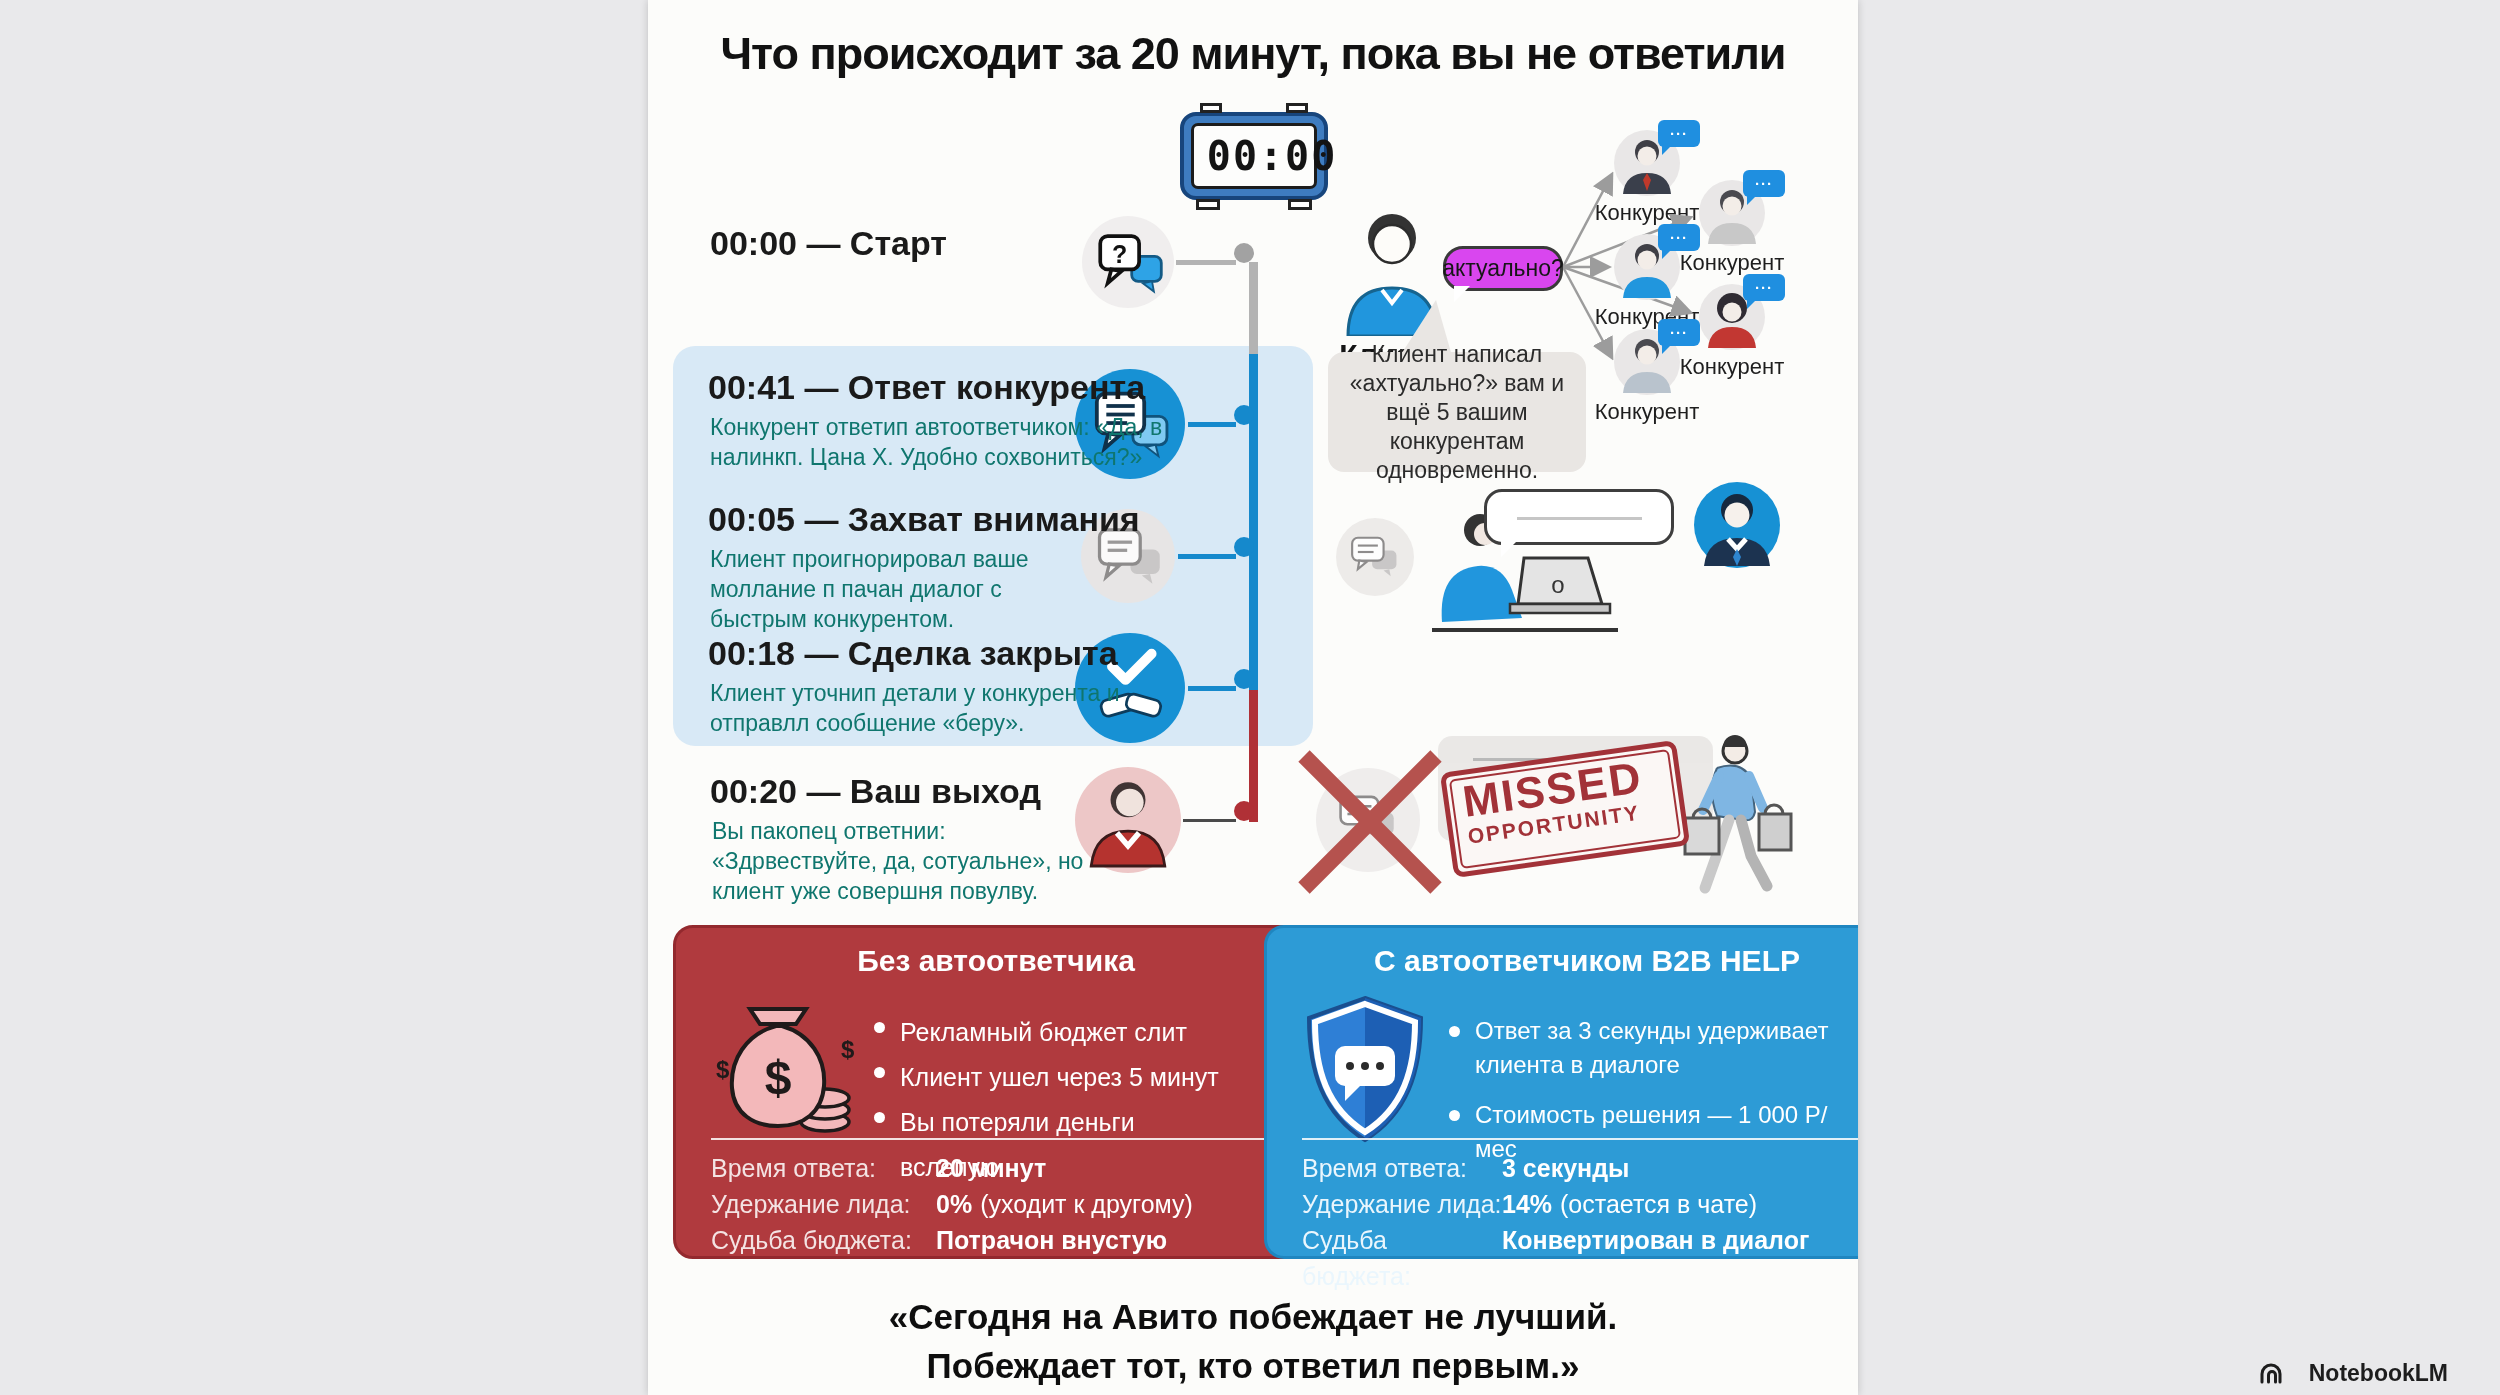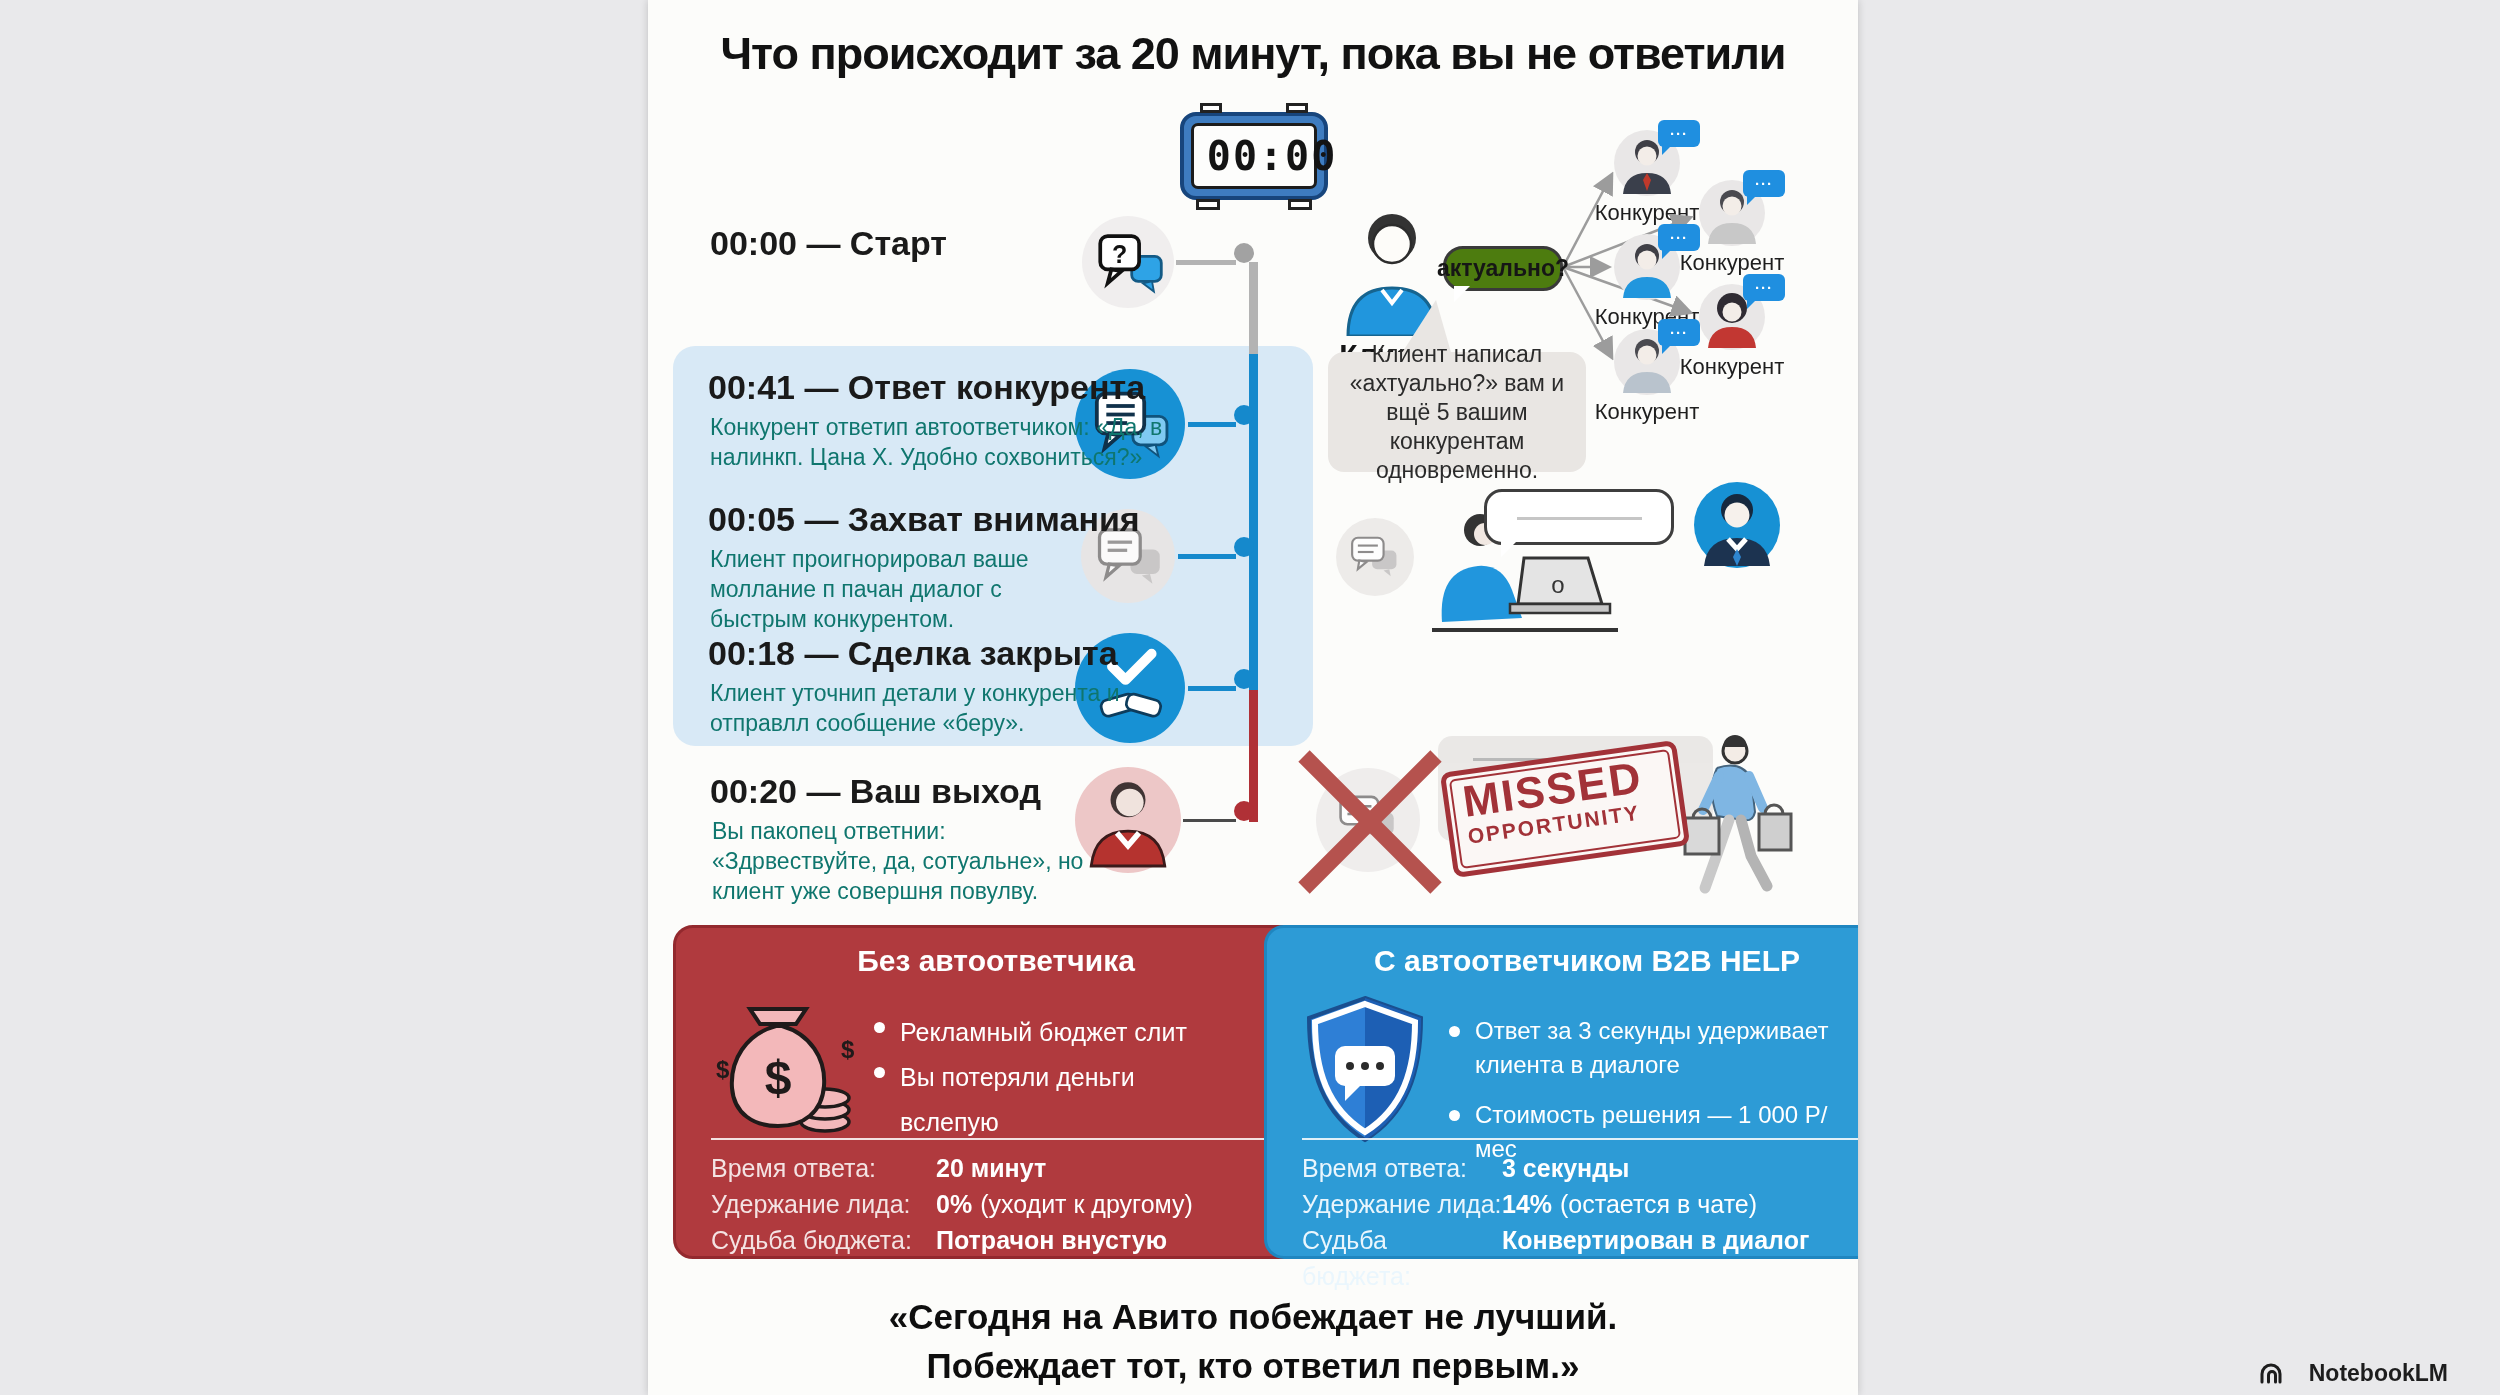--- a/index.html
+++ b/index.html
@@ -26,23 +26,23 @@
                   background:#d8e9f6; border-radius:22px; }
   .rail { position:absolute; left:601px; width:9px; }
   .node { position:absolute; left:586px; width:20px; height:20px; background:#fff; border-radius:50%; }
   .conn { position:absolute; height:5px; }
   .tl-icon { position:absolute; border-radius:50%; display:flex; align-items:center; justify-content:center; }
   .tl-h { position:absolute; font-size:34px; font-weight:bold; color:#1a1a1a; }
   .tl-p { position:absolute; font-size:23px; line-height:30px; color:#0f766e; width:460px; }
 
   
   .client-label { position:absolute; font-size:30px; font-weight:bold; color:#151515; text-align:center; }
-  .speech-bubble { position:absolute; left:795px; top:246px; width:120px; height:45px; background:#4d7c0f;
+  .speech-bubble { position:absolute; left:795px; top:246px; width:120px; height:45px; background:#d946ef;
                    border:3px solid #3a3a3a; border-radius:20px; display:flex; align-items:center; justify-content:center;
-                   font-size:23px; font-weight:bold; color:#161616; z-index:3; }
+                   font-size:23px; font-weight:normal; color:#161616; z-index:3; }
   .speech-bubble::after { content:""; position:absolute; left:8px; bottom:-14px; width:0; height:0;
                    border-top:16px solid #fff; border-right:16px solid transparent; }
   .net-avatar { position:absolute; width:66px; height:66px; border-radius:50%; background:#e9e7e7; z-index:2; }
   .mini-bubble { position:absolute; top:-10px; right:-20px; width:42px; height:27px; background:#1f8fe0;
                  border-radius:6px; color:#fff; font-size:15px; font-weight:bold; letter-spacing:1px;
                  display:flex; align-items:center; justify-content:center; }
   .mini-bubble::after { content:""; position:absolute; left:4px; bottom:-8px; width:0; height:0;
                  border-top:9px solid #1f8fe0; border-right:9px solid transparent; }
   .net-label { position:absolute; width:140px; text-align:center; font-size:22px; color:#1e1e1e; }
   .callout { position:absolute; left:680px; top:352px; width:258px; height:120px; background:#e9e6e3;
@@ -347,20 +347,21 @@
               <ellipse cx="127" cy="114" rx="24" ry="9"></ellipse>
               <ellipse cx="127" cy="102" rx="24" ry="9"></ellipse>
           </g>
           <path d="M62 28 l36 0 l10 -15 l-56 0 z" fill="#f3b8ba" stroke="#1f1a1a" stroke-width="4"></path>
           <path d="M78 30 C48 38 32 64 34 92 C36 118 56 130 80 130 C106 130 124 116 126 90 C128 62 112 38 84 30 Z" fill="#f3b8ba" stroke="#1f1a1a" stroke-width="4"></path>
           <text x="80" y="98" font-size="48" font-weight="bold" text-anchor="middle" fill="#1f1a1a">$</text>
         </svg>
       </div>
       <ul class="cmp-ul" style="left:198px;top:82px;width:350px;font-size:25px;line-height:45px">
         <li>Рекламный бюджет слит</li>
+        <li>Клиент ушел через 5 минут</li>
         <li>Вы потеряли деньги вслепую</li>
       </ul>
       <div class="cmp-div"></div>
       <div class="cmp-rows">
         <div class="cmp-row">
           <span class="lbl">Время ответа:</span>
           <span class="val">20 минут</span>
           <span class="note"></span>
         </div>
         <div class="cmp-row">

